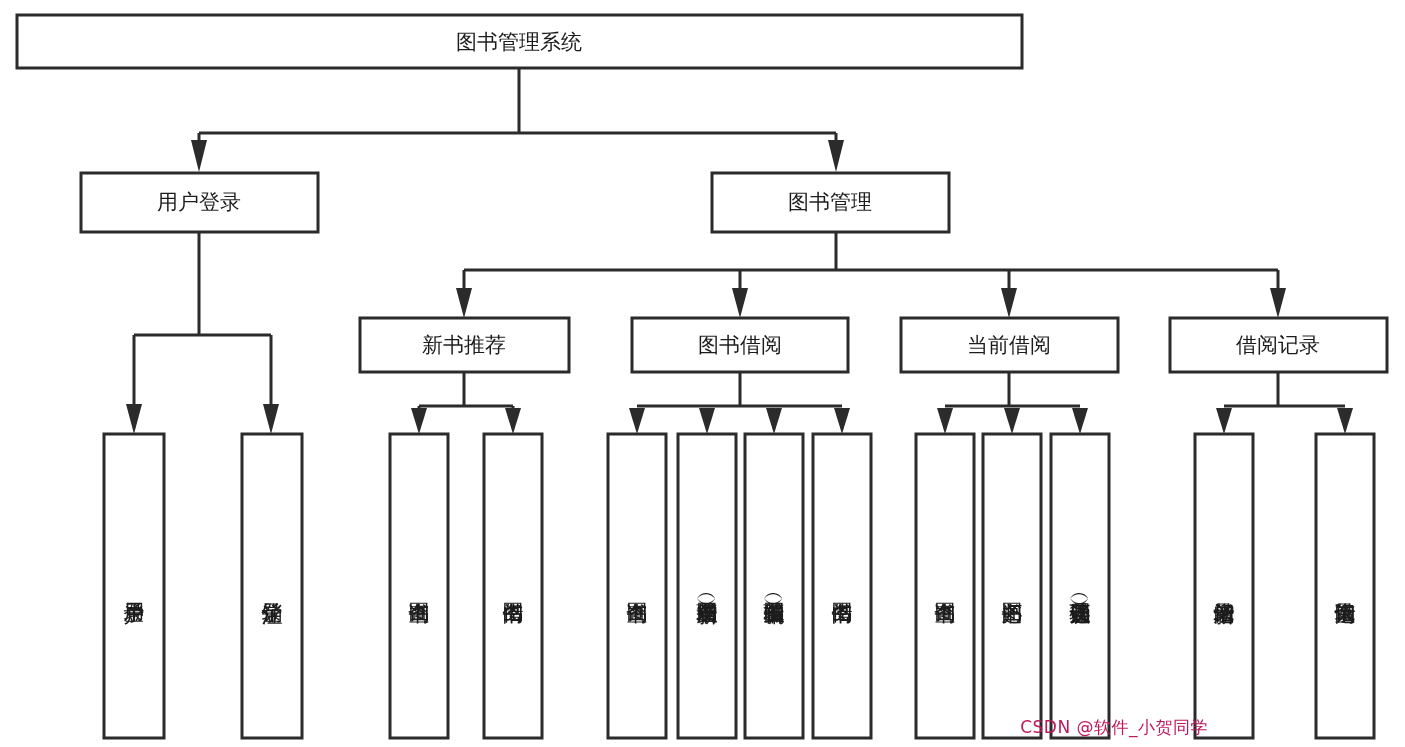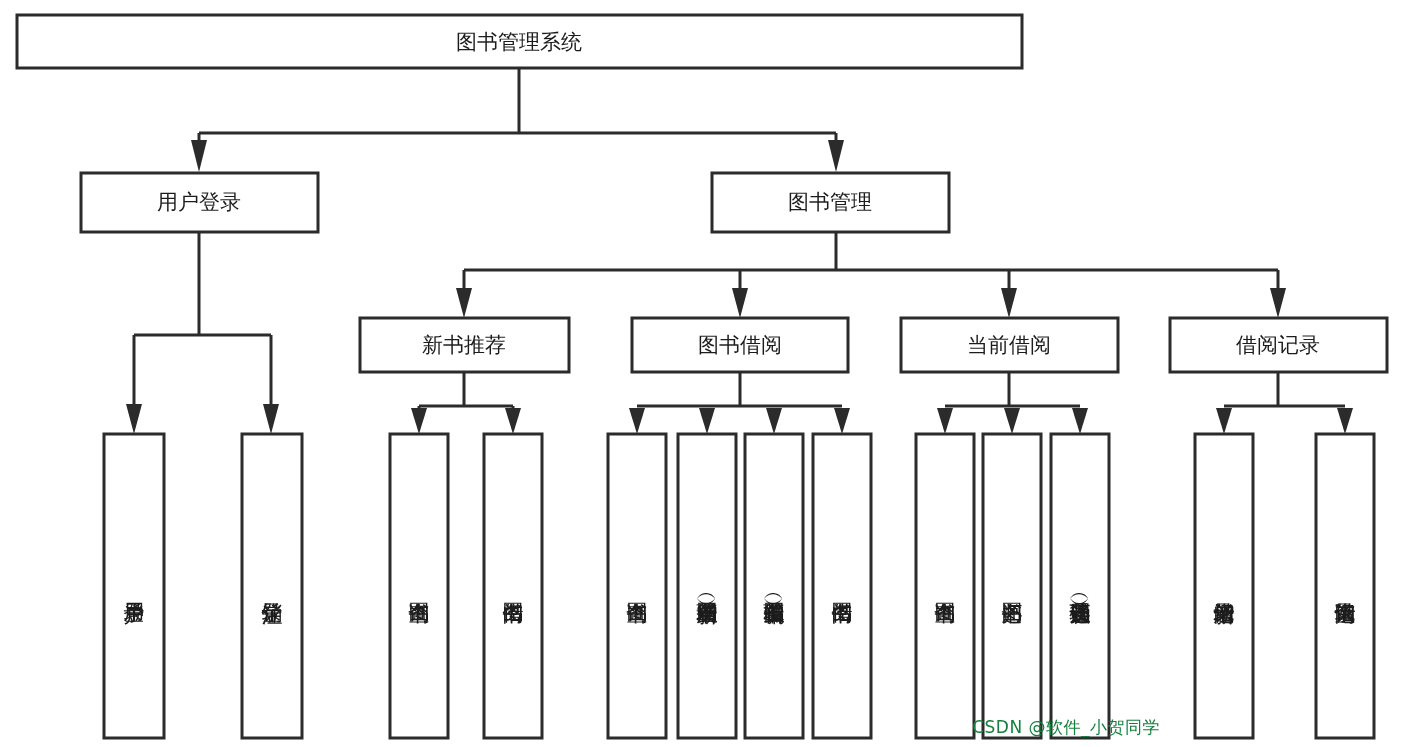--- a/index.html
+++ b/index.html
@@ -11,20 +11,21 @@
     width: 1405px;
     height: 747px;
     font-family: "DejaVu Sans", "Liberation Sans", sans-serif;
     overflow: hidden;
     position: relative;
   }
   #diagram-root {
     position: relative;
     width: 1172px;
     height: 747px;
+    padding-left: 48px;
   }
   svg.diagram-canvas {
     position: absolute;
     top: 0;
     left: 0;
     width: 1405px;
     height: 747px;
     display: block;
   }
   .node-rect {
@@ -54,21 +55,21 @@
     font-size: 21px;
     fill: #1c1c1c;
     text-anchor: middle;
   }
   .watermark {
     position: absolute;
     right: 12px;
     bottom: 8px;
     font-family: "DejaVu Sans", "Liberation Sans", sans-serif;
     font-size: 17px;
-    color: #15803d;
+    color: #be185d;
     white-space: nowrap;
     letter-spacing: 0.5px;
     pointer-events: none;
   }
 </style>
 </head>
 <body>
 
 <div id="diagram-root">
 

